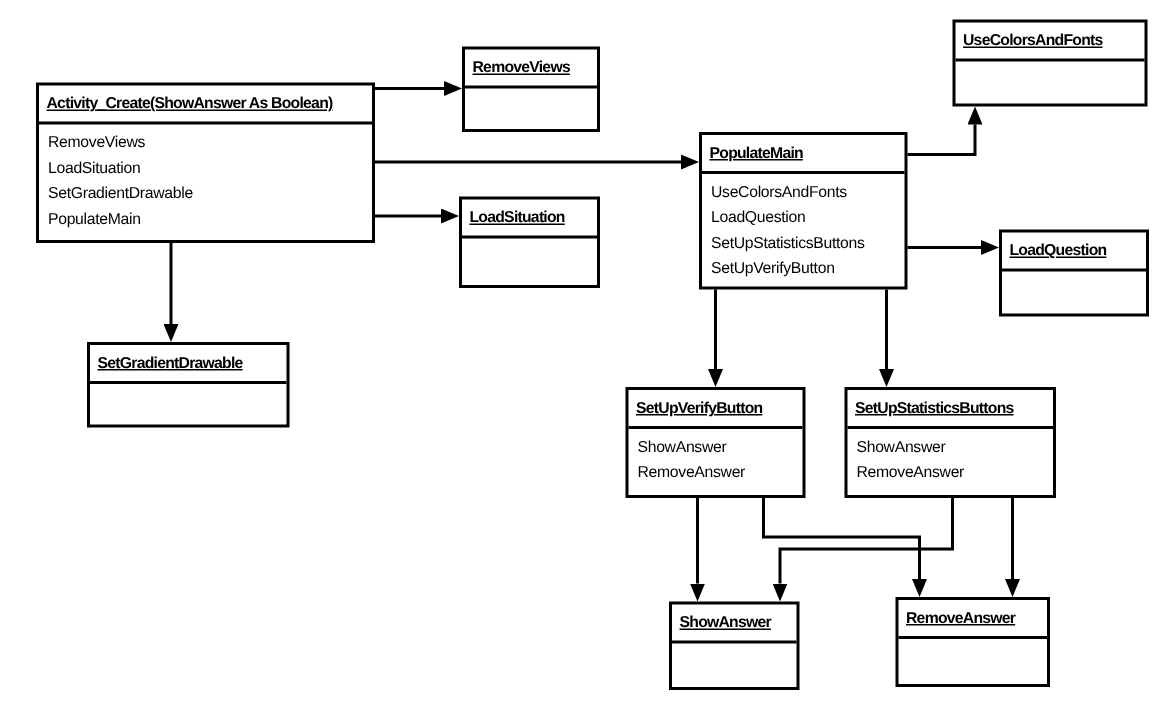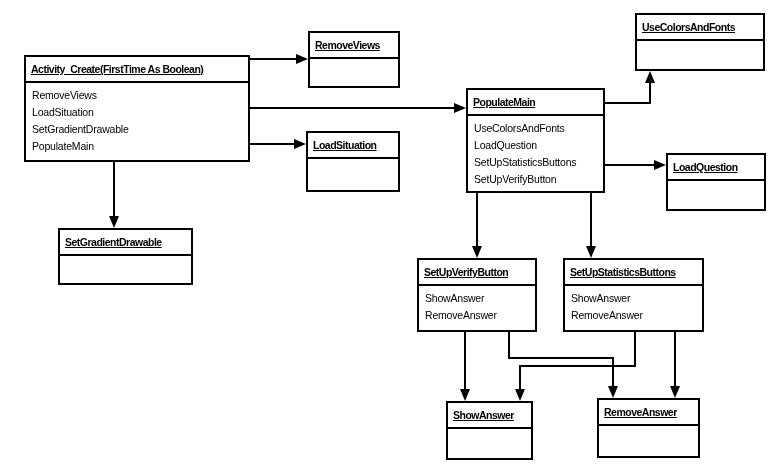--- a/index.html
+++ b/index.html
@@ -66,21 +66,21 @@
   #b-remove-answer          { left: 597px; top: 398px; width: 103px; height: 60px; }
 
   .arrow { stroke: #000000; stroke-width: 2; fill: none; }
 </style>
 </head>
 <body>
 
 <div class="canvas">
 
   <div class="box" id="b-activity-create">
-    <div class="title">Activity_Create(FirstTime As Boolean)</div>
+    <div class="title">Activity_Create(ShowAnswer As Boolean)</div>
     <div class="body">
       <div class="method">RemoveViews</div>
       <div class="method">LoadSituation</div>
       <div class="method">SetGradientDrawable</div>
       <div class="method">PopulateMain</div>
     </div>
   </div>
 
   <div class="box" id="b-remove-views">
     <div class="title">RemoveViews</div>

